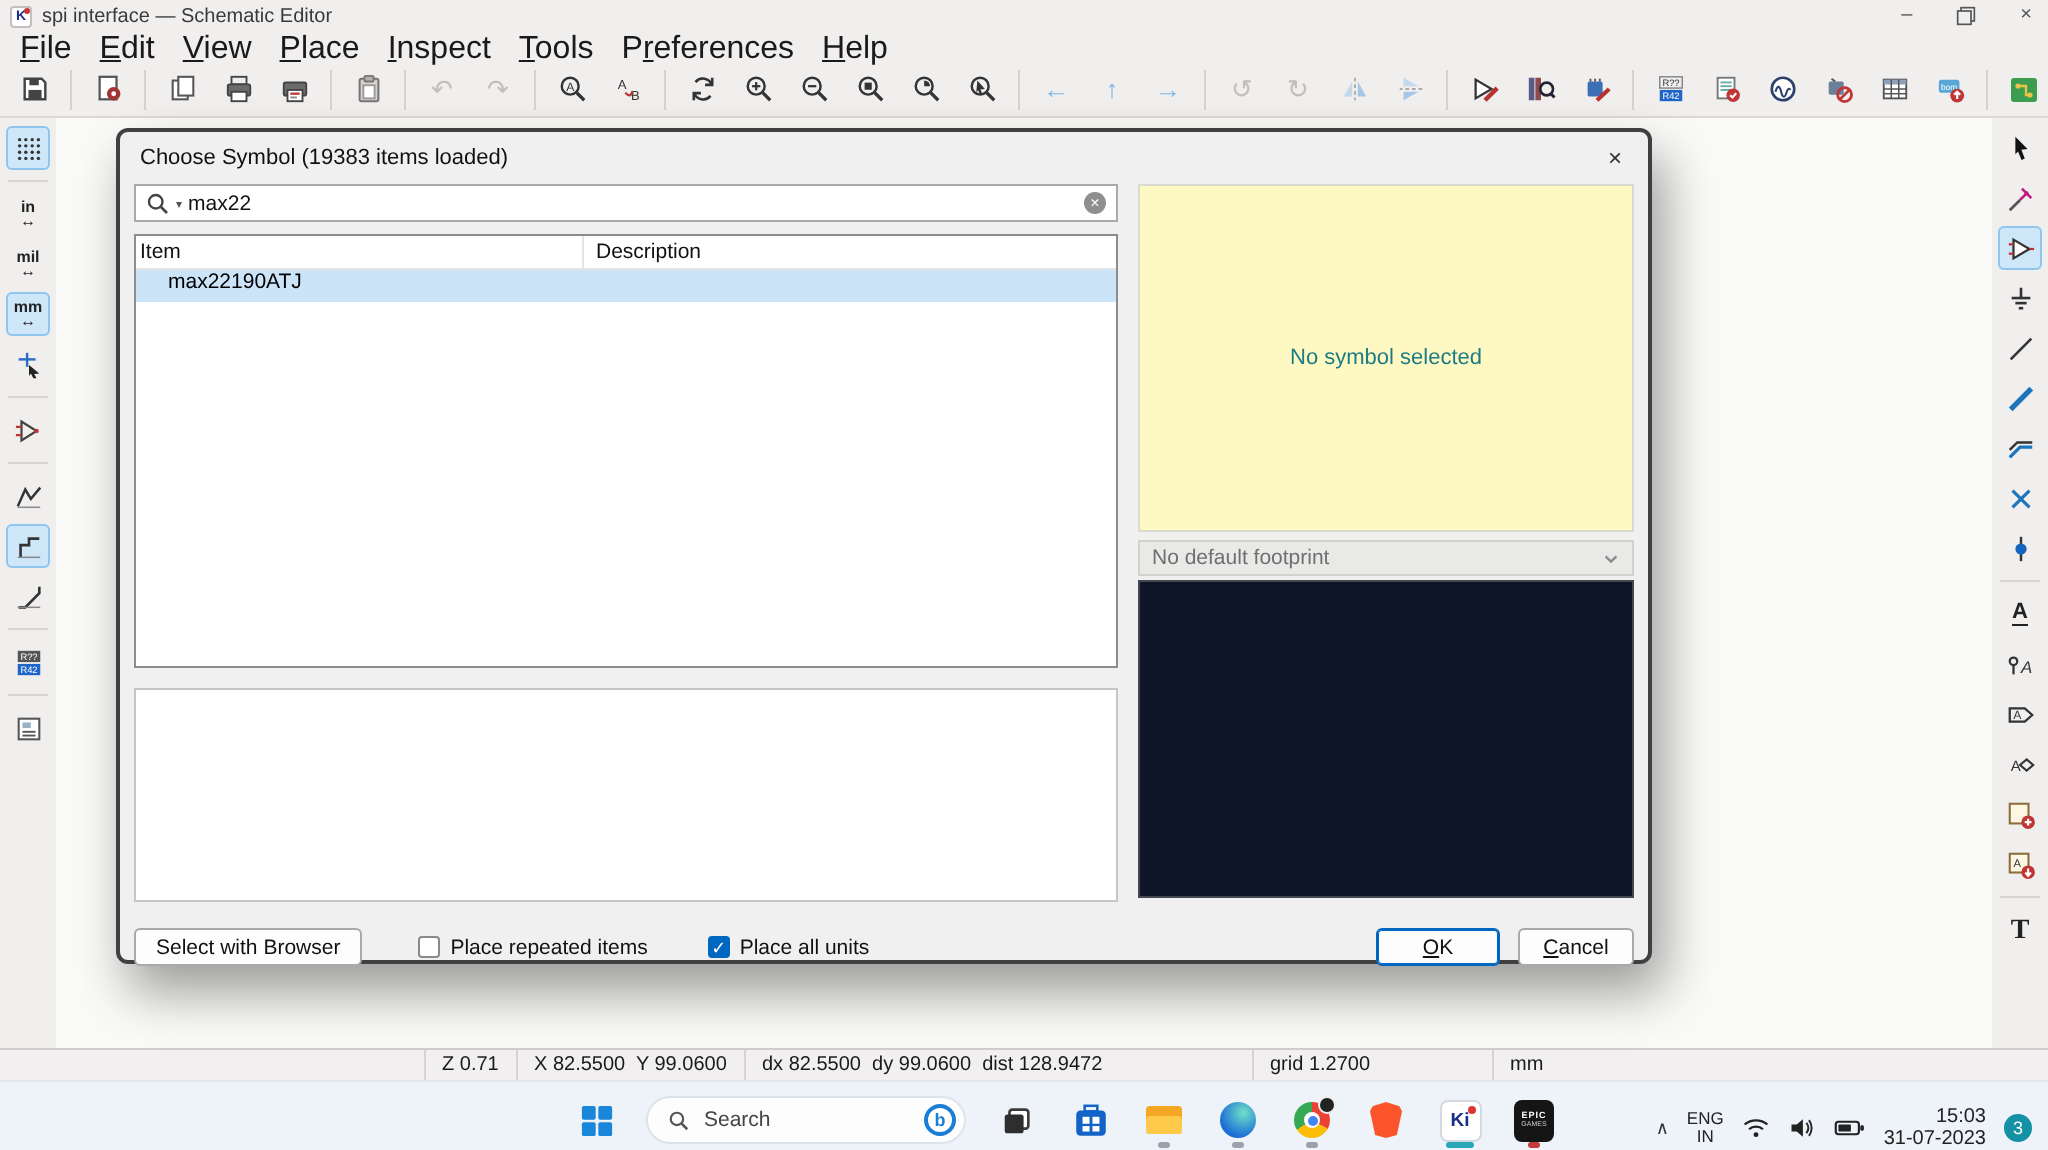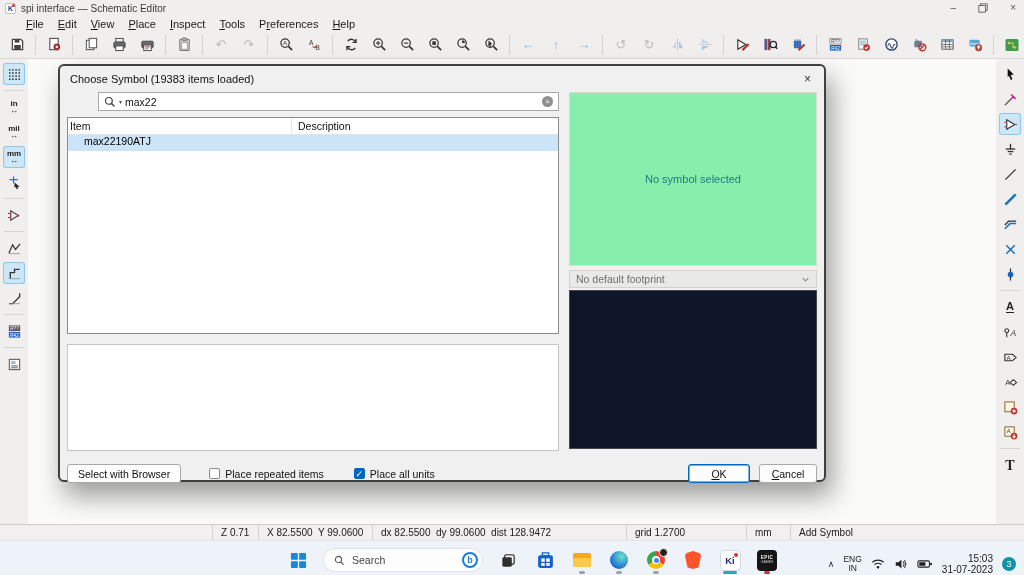--- a/index.html
+++ b/index.html
@@ -7,21 +7,21 @@
   .screen { position:relative; width:1024px; height:575px; background:#f1eeee; overflow:hidden; }
 
   
   .titlebar { height:16px; display:flex; align-items:center; padding:0 8px 0 5px; font-size:10px; color:#3a3a3a; }
   .ki-ico { width:11px; height:11px; border-radius:2px; background:#fff; border:1px solid #c3bfbf; font-size:7px; font-weight:bold; color:#1a2f86; display:flex; align-items:center; justify-content:center; margin-right:5px; position:relative; }
   .ki-ico i { position:absolute; top:0; right:0; width:3px; height:3px; border-radius:50%; background:#c33; }
   .win-ctrls { margin-left:auto; display:flex; gap:22px; align-items:center; color:#555; }
   .win-ctrls span { font-size:10px; line-height:10px; cursor:default; }
 
   
-  .menubar { height:15px; display:flex; align-items:center; font-size:11px; color:#1a1a1a; padding-left:19px; }
+  .menubar { height:15px; display:flex; align-items:flex-start; font-size:16px; color:#1a1a1a; padding-left:3px; }
   .menu-item { padding:0 7px; white-space:nowrap; }
 
   
   .toolbar { height:28px; display:flex; align-items:center; padding:0 4px; gap:2px; border-bottom:1px solid #dcd8d8; }
   .tbtn { width:26px; height:24px; display:flex; align-items:center; justify-content:center; border-radius:3px; flex:none; }
   .tsep { width:1px; height:20px; background:#d7d2d2; margin:0 3px; flex:none; }
   .garrow { color:#c2bdbd; font-size:13px; }
   .barrow { color:#7fb7e6; font-size:13px; font-weight:bold; }
 
   
@@ -33,35 +33,35 @@
   .unit b { font-size:8px; line-height:7px; font-weight:bold; }
   .unit span { font-size:8px; line-height:7px; }
   .canvas { flex:1; background:#fafaf8; position:relative; }
 
   
   .dialog { position:absolute; left:30px; top:5px; width:768px; height:418px; background:#f0f0f0; border:2px solid #404040; border-radius:6px; box-shadow:6px 14px 26px rgba(0,0,0,.38); padding:0 7px; }
   .dlg-head { height:26px; display:flex; align-items:center; font-size:11px; color:#111; padding:0 3px; }
   .dlg-close { margin-left:auto; font-size:12px; color:#333; padding:0 3px; }
   .dlg-main { display:flex; gap:10px; }
   .dlg-left { width:492px; flex:none; }
-  .searchbox { height:19px; background:#fff; border:1px solid #a9a9a9; display:flex; align-items:center; padding:0 5px; gap:3px;margin-left:31px; }
+  .searchbox { height:19px; background:#fff; border:1px solid #a9a9a9; display:flex; align-items:center; padding:0 5px; gap:3px; }
   .searchbox svg { flex:none; }
   .caret { font-size:6px; color:#555; }
   .search-input { flex:1; border:none; outline:none; font-size:10.5px; font-family:"Liberation Sans",sans-serif; color:#111; background:transparent; }
   .clear-btn { width:11px; height:11px; border-radius:50%; background:#8f8f8f; color:#fff; font-size:8px; line-height:11px; text-align:center; flex:none; }
   .list { margin-top:6px; height:217px; background:#fff; border:1px solid #8c8c8c; font-size:10.5px; overflow:hidden; }
   .list-head { display:flex; height:17px; align-items:center; border-bottom:1px solid #e4e4e4; color:#111; }
   .lh-item { width:224px; padding-left:2px; border-right:1px solid #e4e4e4; height:100%; display:flex; align-items:center; }
   .lh-desc { flex:1; padding-left:6px; }
   .lrow { height:16px; display:flex; }
   .lrow.sel { background:#cce4f8; }
   .lrow .cell-item { padding-left:16px; width:224px; }
   .descpanel { margin-top:10px; height:107px; background:#fff; border:1px solid #c6c6c6; }
   .dlg-right { flex:1; display:flex; flex-direction:column; }
-  .sympreview { height:174px; background:#86efac; border:1px solid #dad9d2; display:flex; align-items:center; justify-content:center; font-size:11px; }
+  .sympreview { height:174px; background:#fef9c3; border:1px solid #dad9d2; display:flex; align-items:center; justify-content:center; font-size:11px; }
   .fpselect { height:18px; margin-top:4px; background:#e9e9e7; border:1px solid #d2d2cd; color:#6f6f6f; font-size:10.5px; display:flex; align-items:center; padding:0 6px; }
   .fpselect svg { margin-left:auto; }
   .fppreview { height:159px; margin-top:2px; background:#0d1526; border:1px solid #44484f; }
   .dlg-bottom { display:flex; align-items:center; margin-top:13px; font-size:10.5px; color:#111; }
   .btn { height:19px; background:#fdfdfd; border:1px solid #a9a9a9; border-radius:3px; display:flex; align-items:center; justify-content:center; font-size:10.5px; color:#111; padding:0 10px; }
   .btn.default { border:1px solid #0067c0; box-shadow:inset 0 0 0 0.5px #0067c0; }
   .cbwrap { display:flex; align-items:center; gap:5px; }
   .cb { width:11px; height:11px; border:1px solid #8a8a8a; border-radius:2px; background:#fff; flex:none; }
   .cb.checked { background:#0067c0; border-color:#0067c0; color:#fff; font-size:9px; line-height:10px; text-align:center; }
 
@@ -613,21 +613,20 @@
     </div>
   </div>
 
   <div class="statusbar">
     <span class="scell" style="width:212px"></span>
     <span class="scell" style="width:46px">Z 0.71</span>
     <span class="scell" style="width:114px">X 82.5500  Y 99.0600</span>
     <span class="scell" style="width:254px">dx 82.5500  dy 99.0600  dist 128.9472</span>
     <span class="scell" style="width:120px">grid 1.2700</span>
     <span class="scell" style="width:44px">mm</span>
-    <span class="scell" style="flex:1">Add Symbol</span>
   </div>
 
   <div class="taskbar">
     <div class="tb-center">
       <span class="tk-ic">
           <svg width="17" height="17" viewBox="0 0 18 18">
             <g fill="#1a86d9">
               <rect x="1" y="1" width="7.3" height="7.3" rx="1"></rect>
               <rect x="9.7" y="1" width="7.3" height="7.3" rx="1"></rect>
               <rect x="1" y="9.7" width="7.3" height="7.3" rx="1"></rect>

